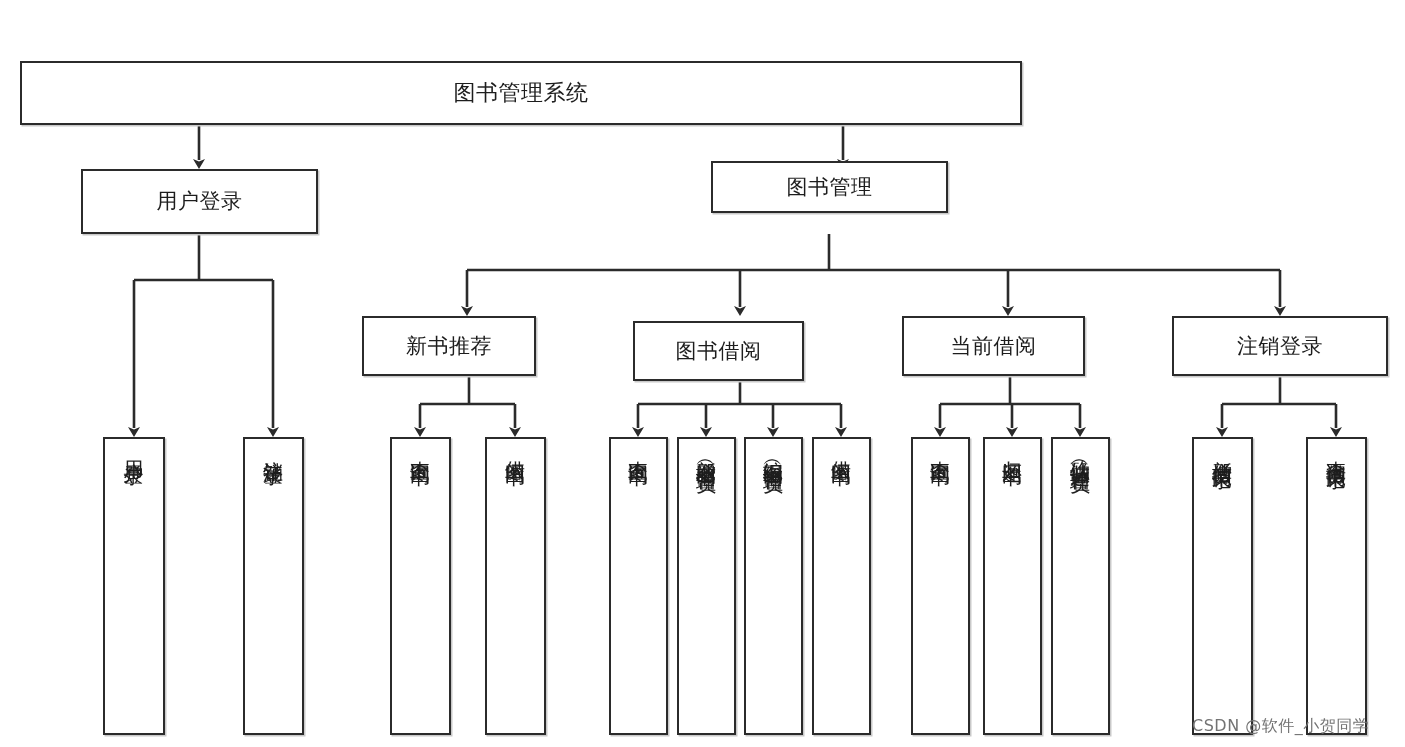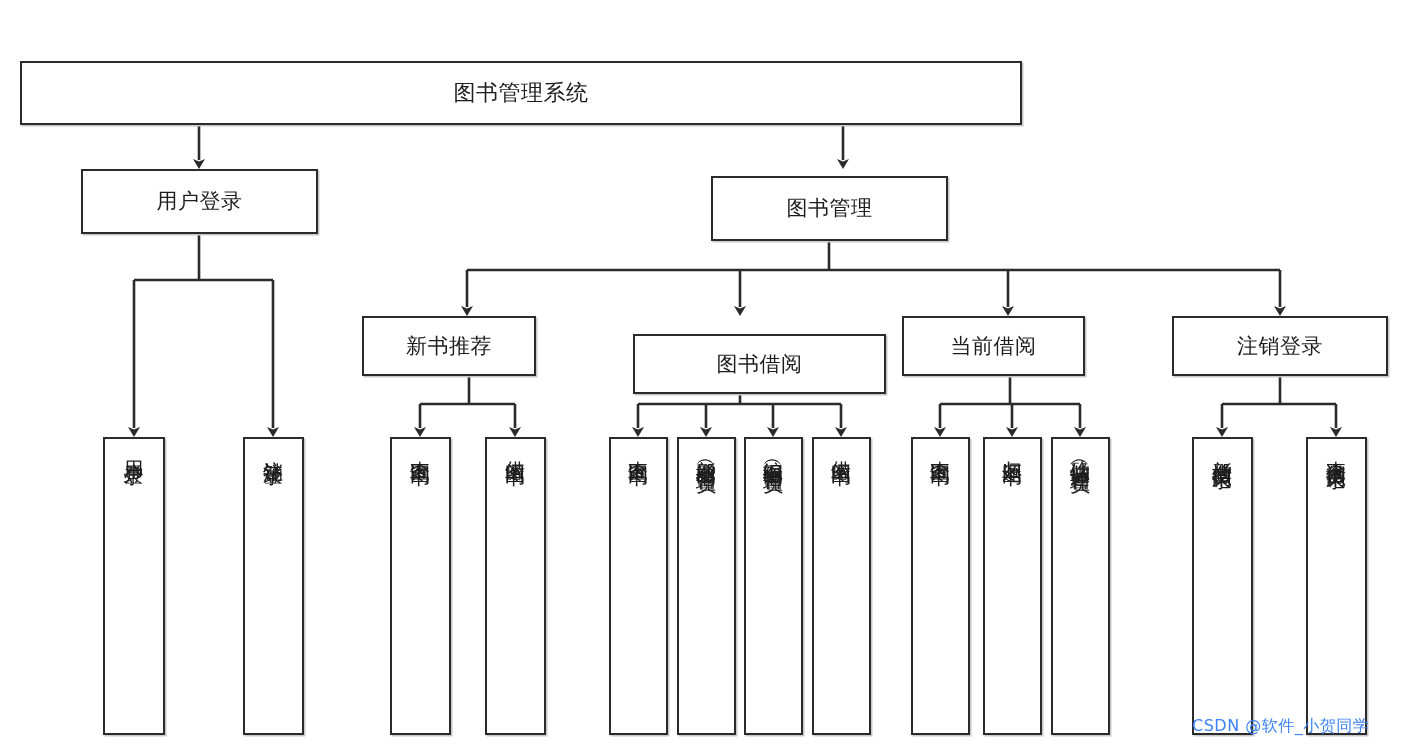--- a/index.html
+++ b/index.html
@@ -134,28 +134,28 @@
     </g>
   </svg>
 
   <div class="node horiz" id="root-node" style="left: 20px; top: 13px; width: 1002px; height: 64px; margin-top: 48px;">
     <span class="node-label">图书管理系统</span>
   </div>
 
   <div class="node horiz" style="left: 81px; top: 169px; width: 237px; height: 65px;">
     <span class="node-label">用户登录</span>
   </div>
-  <div class="node horiz" style="left: 711px; top: 176px; width: 237px; height: 65px;">
+  <div class="node horiz" style="left: 711px; top: 161px; width: 237px; height: 52px;">
     <span class="node-label">图书管理</span>
   </div>
 
   <div class="node horiz" style="left: 362px; top: 316px; width: 174px; height: 60px;">
     <span class="node-label">新书推荐</span>
   </div>
-  <div class="node horiz" style="left: 633px; top: 334px; width: 253px; height: 60px;">
+  <div class="node horiz" style="left: 633px; top: 321px; width: 171px; height: 60px;">
     <span class="node-label">图书借阅</span>
   </div>
   <div class="node horiz" style="left: 902px; top: 316px; width: 183px; height: 60px;">
     <span class="node-label">当前借阅</span>
   </div>
   <div class="node horiz" style="left: 1172px; top: 316px; width: 216px; height: 60px;">
     <span class="node-label">注销登录</span>
   </div>
 
   <div class="node vert" style="left: 103px; top: 437px; width: 62px; height: 298px;">
@@ -191,15 +191,15 @@
   <div class="node vert" style="left: 1051px; top: 437px; width: 59px; height: 298px;">
     <span class="node-label">确认归还（管理员）</span>
   </div>
   <div class="node vert" style="left: 1192px; top: 437px; width: 61px; height: 298px;">
     <span class="node-label">新增借阅记录</span>
   </div>
   <div class="node vert" style="left: 1306px; top: 437px; width: 61px; height: 298px;">
     <span class="node-label">查询借阅记录</span>
   </div>
 
-  <div class="watermark" id="watermark" style="left: 1192px; top: 716px; color: #3b82f6;">CSDN @软件_小贺同学</div>
+  <div class="watermark" id="watermark" style="left: 1192px; top: 716px; color: #737373;">CSDN @软件_小贺同学</div>
 
 </div>
 
 </body></html>

